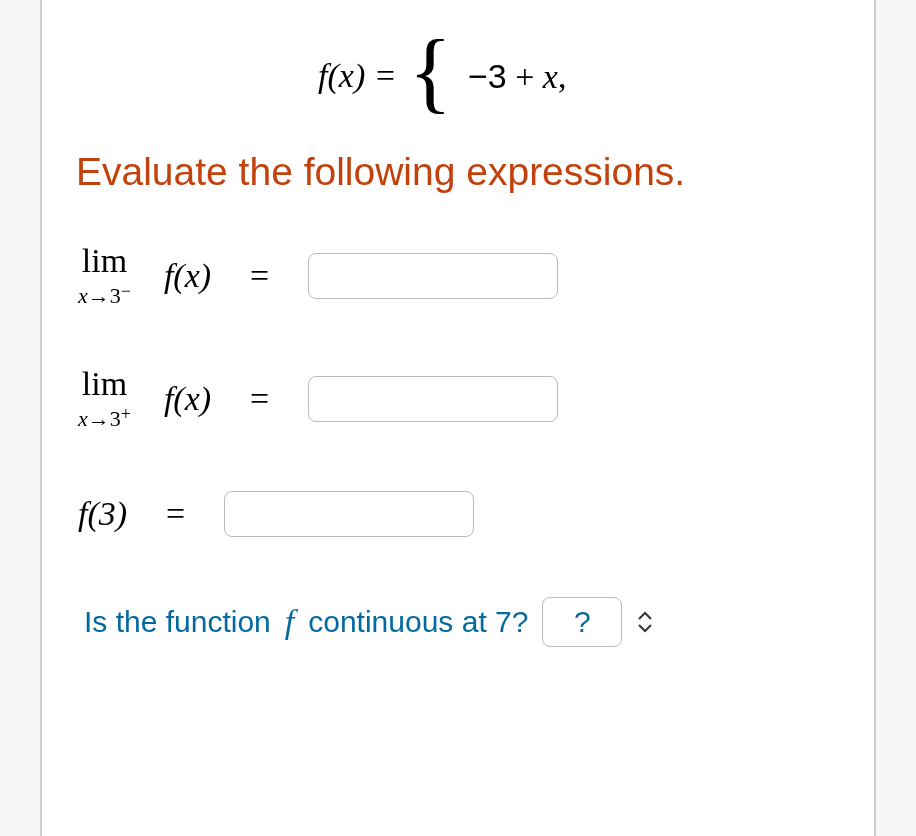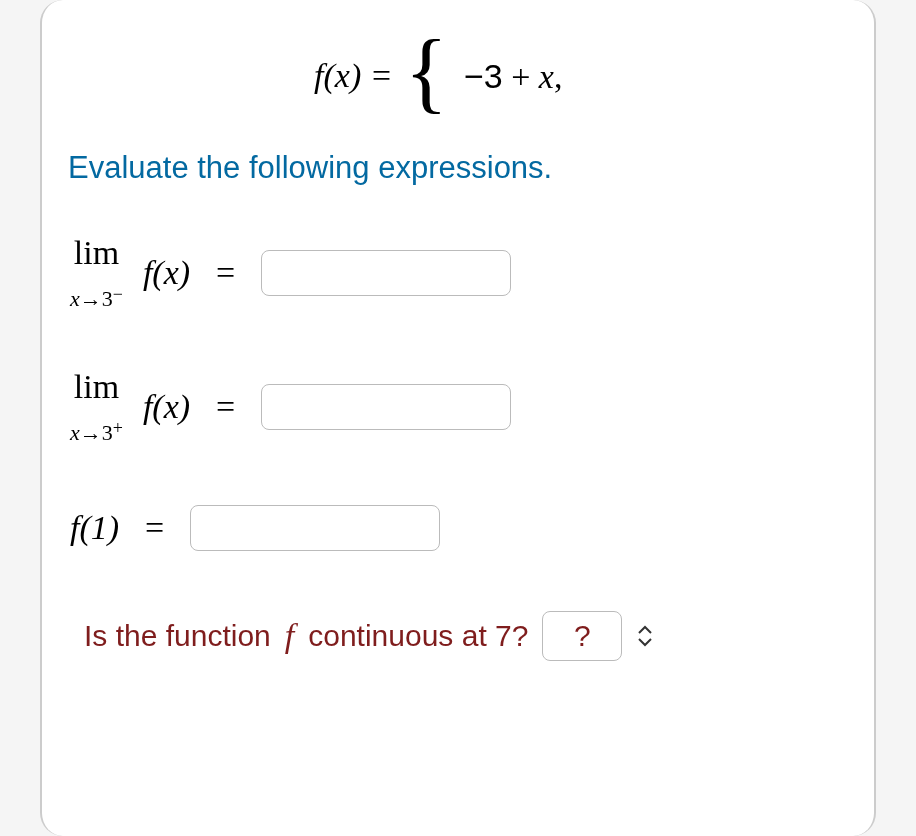--- a/index.html
+++ b/index.html
@@ -9,23 +9,22 @@
       font-family: Arial, Helvetica, sans-serif;
       background: #f5f5f5;
       width: 916px;
       height: 836px;
     }
     .container {
       background: #fff;
       border-left: 2px solid #ccc;
       border-right: 2px solid #ccc;
       margin: 0 40px;
-      padding: 30px 30px 30px 22px;
+      padding: 30px 30px 30px 30px;
       min-height: 836px;
-      border-radius: 23px;
     }
     .math-block {
       text-align: center;
       font-family: "Times New Roman", Times, serif;
       font-size: 34px;
       margin-bottom: 38px;
       margin-top: 10px;
     }
     .fx-wrap {
       display: inline-flex;
@@ -48,59 +47,59 @@
       text-align: left;
       line-height: 1.5;
     }
     .case-row {
       display: flex;
       gap: 28px;
       align-items: baseline;
     }
     .case-expr { min-width: 130px; }
     .instr {
-      font-size: 31px;
-      color: #0369a1;
+      font-size: 39px;
+      color: #c2410c;
       margin-bottom: 50px;
       margin-left: 4px;
     }
     .q-row {
       display: flex;
       align-items: center;
       font-family: "Times New Roman", Times, serif;
       font-size: 34px;
       margin-bottom: 60px;
       margin-left: 6px;
-      gap: 20px;
+      gap: 33px;
     }
     .lim-wrap {
       display: inline-flex;
       flex-direction: column;
       align-items: center;
       line-height: 1;
     }
     .lim-top { font-size: 34px; }
-    .lim-sub { font-size: 22px; margin-top: 13px; text-align: right; }
+    .lim-sub { font-size: 22px; margin-top: 2px; text-align: right; }
     .sup { font-size: 18px; vertical-align: super; position: relative; top: 2px; }
     .answer-input {
       height: 46px;
       width: 250px;
       border: 1.5px solid #bbb;
       border-radius: 8px;
       font-size: 24px;
       padding: 4px 10px;
       background: #fff;
     }
     .answer-input.small { width: 250px; }
     .last-question {
       display: flex;
       align-items: center;
       font-size: 30px;
-      color: #7f1d1d;
-      margin-left: 20px;
+      color: #0369a1;
+      margin-left: 12px;
       gap: 14px;
       margin-top: 30px;
     }
     .last-question .math-f {
       font-family: "Times New Roman", Times, serif;
       font-style: italic;
       font-size: 34px;
     }
     .select-wrap {
       position: relative;
@@ -163,21 +162,21 @@
     <span class="lim-wrap">
       <span class="lim-top">lim</span>
       <span class="lim-sub"><span style="font-style:italic;">x</span>→3<span class="sup">+</span></span>
     </span>
     <span style="font-style: italic;">f(x)</span>
     <span class="eqspace">=</span>
     <input class="answer-input" type="text" style="">
   </div>
 
   <div class="q-row">
-    <span style="font-style: italic;"><span>f(1)</span></span>
+    <span style="font-style: italic;"><span>f(3)</span></span>
     <span class="eqspace">=</span>
     <input class="answer-input small" type="text" style="">
   </div>
 
   <div class="last-question">
     <span>Is the function</span>
     <span class="math-f">f</span>
     <span>continuous at 7?</span>
     <span class="select-wrap">
       <span class="select-box">

